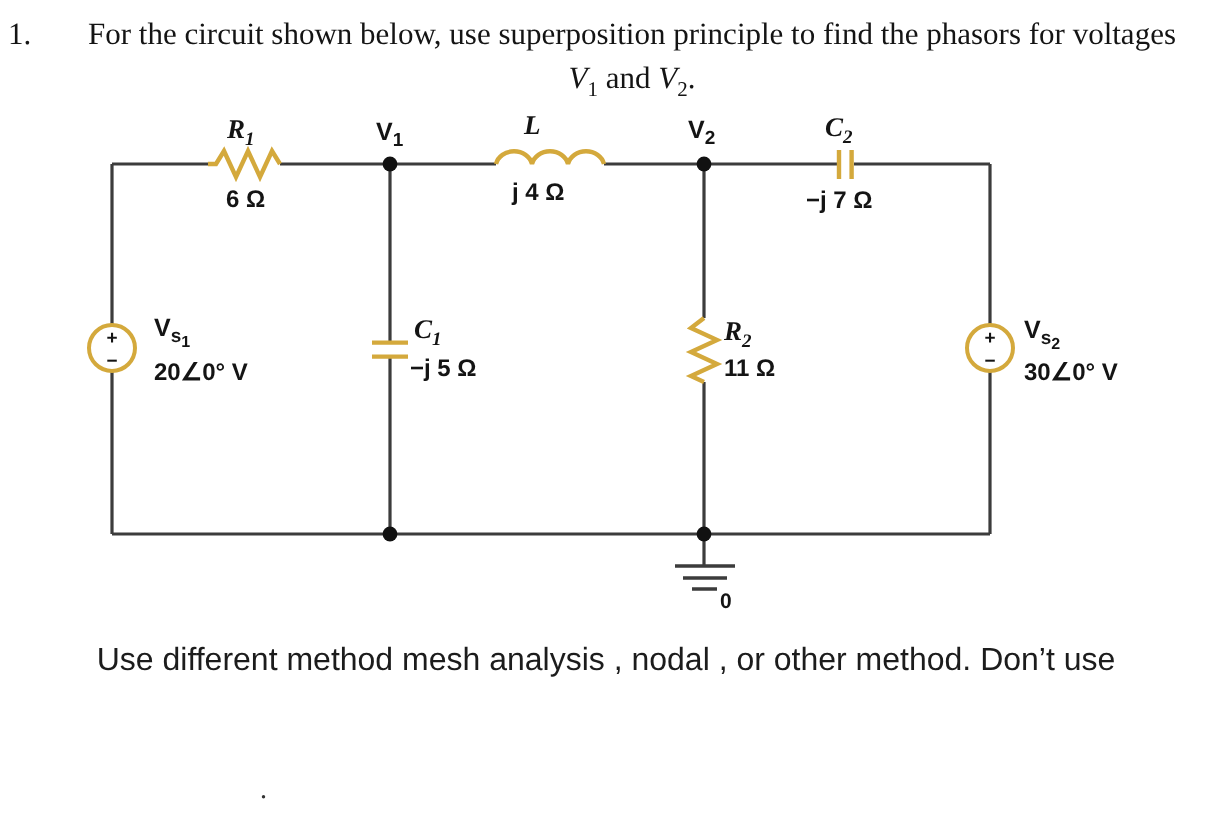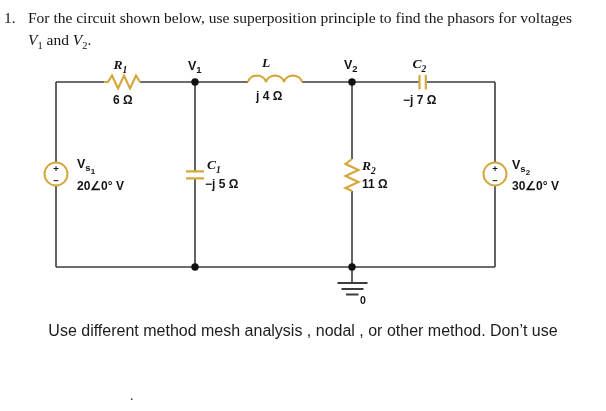--- a/index.html
+++ b/index.html
@@ -4,21 +4,21 @@
 <style>
   html,body { margin:0; padding:0; background:#fff; }
   #page {
     position:relative; width:606px; height:411px; background:#ffffff;
     overflow:hidden; font-family:"Liberation Serif", serif; color:#111;
   }
   
   .problem { position:absolute; left:4px; top:7px; width:600px;
     font-size:15.5px; line-height:22px; color:#141414; }
   .pnum { position:absolute; left:0; top:0; }
-  .ptext { margin-left:24px; }
+  .ptext { margin-left:24px;text-align:center; }
   .ital { font-style:italic; }
   sub { font-size:10.5px; }
   
   svg.circuit { position:absolute; left:0; top:0; }
   .wire { stroke:var(--wire,#3C3C3C); stroke-width:1.6; fill:none; }
   .gold { stroke:var(--component,#D4A93C); fill:none; }
   .comp { stroke-width:2.2; stroke-linejoin:miter; }
   .srcring { stroke-width:2; fill:#ffffff; }
   .dot { fill:var(--node-dot,#111111); }
   .gnd { stroke:var(--wire,#3C3C3C); stroke-width:1.8; }

